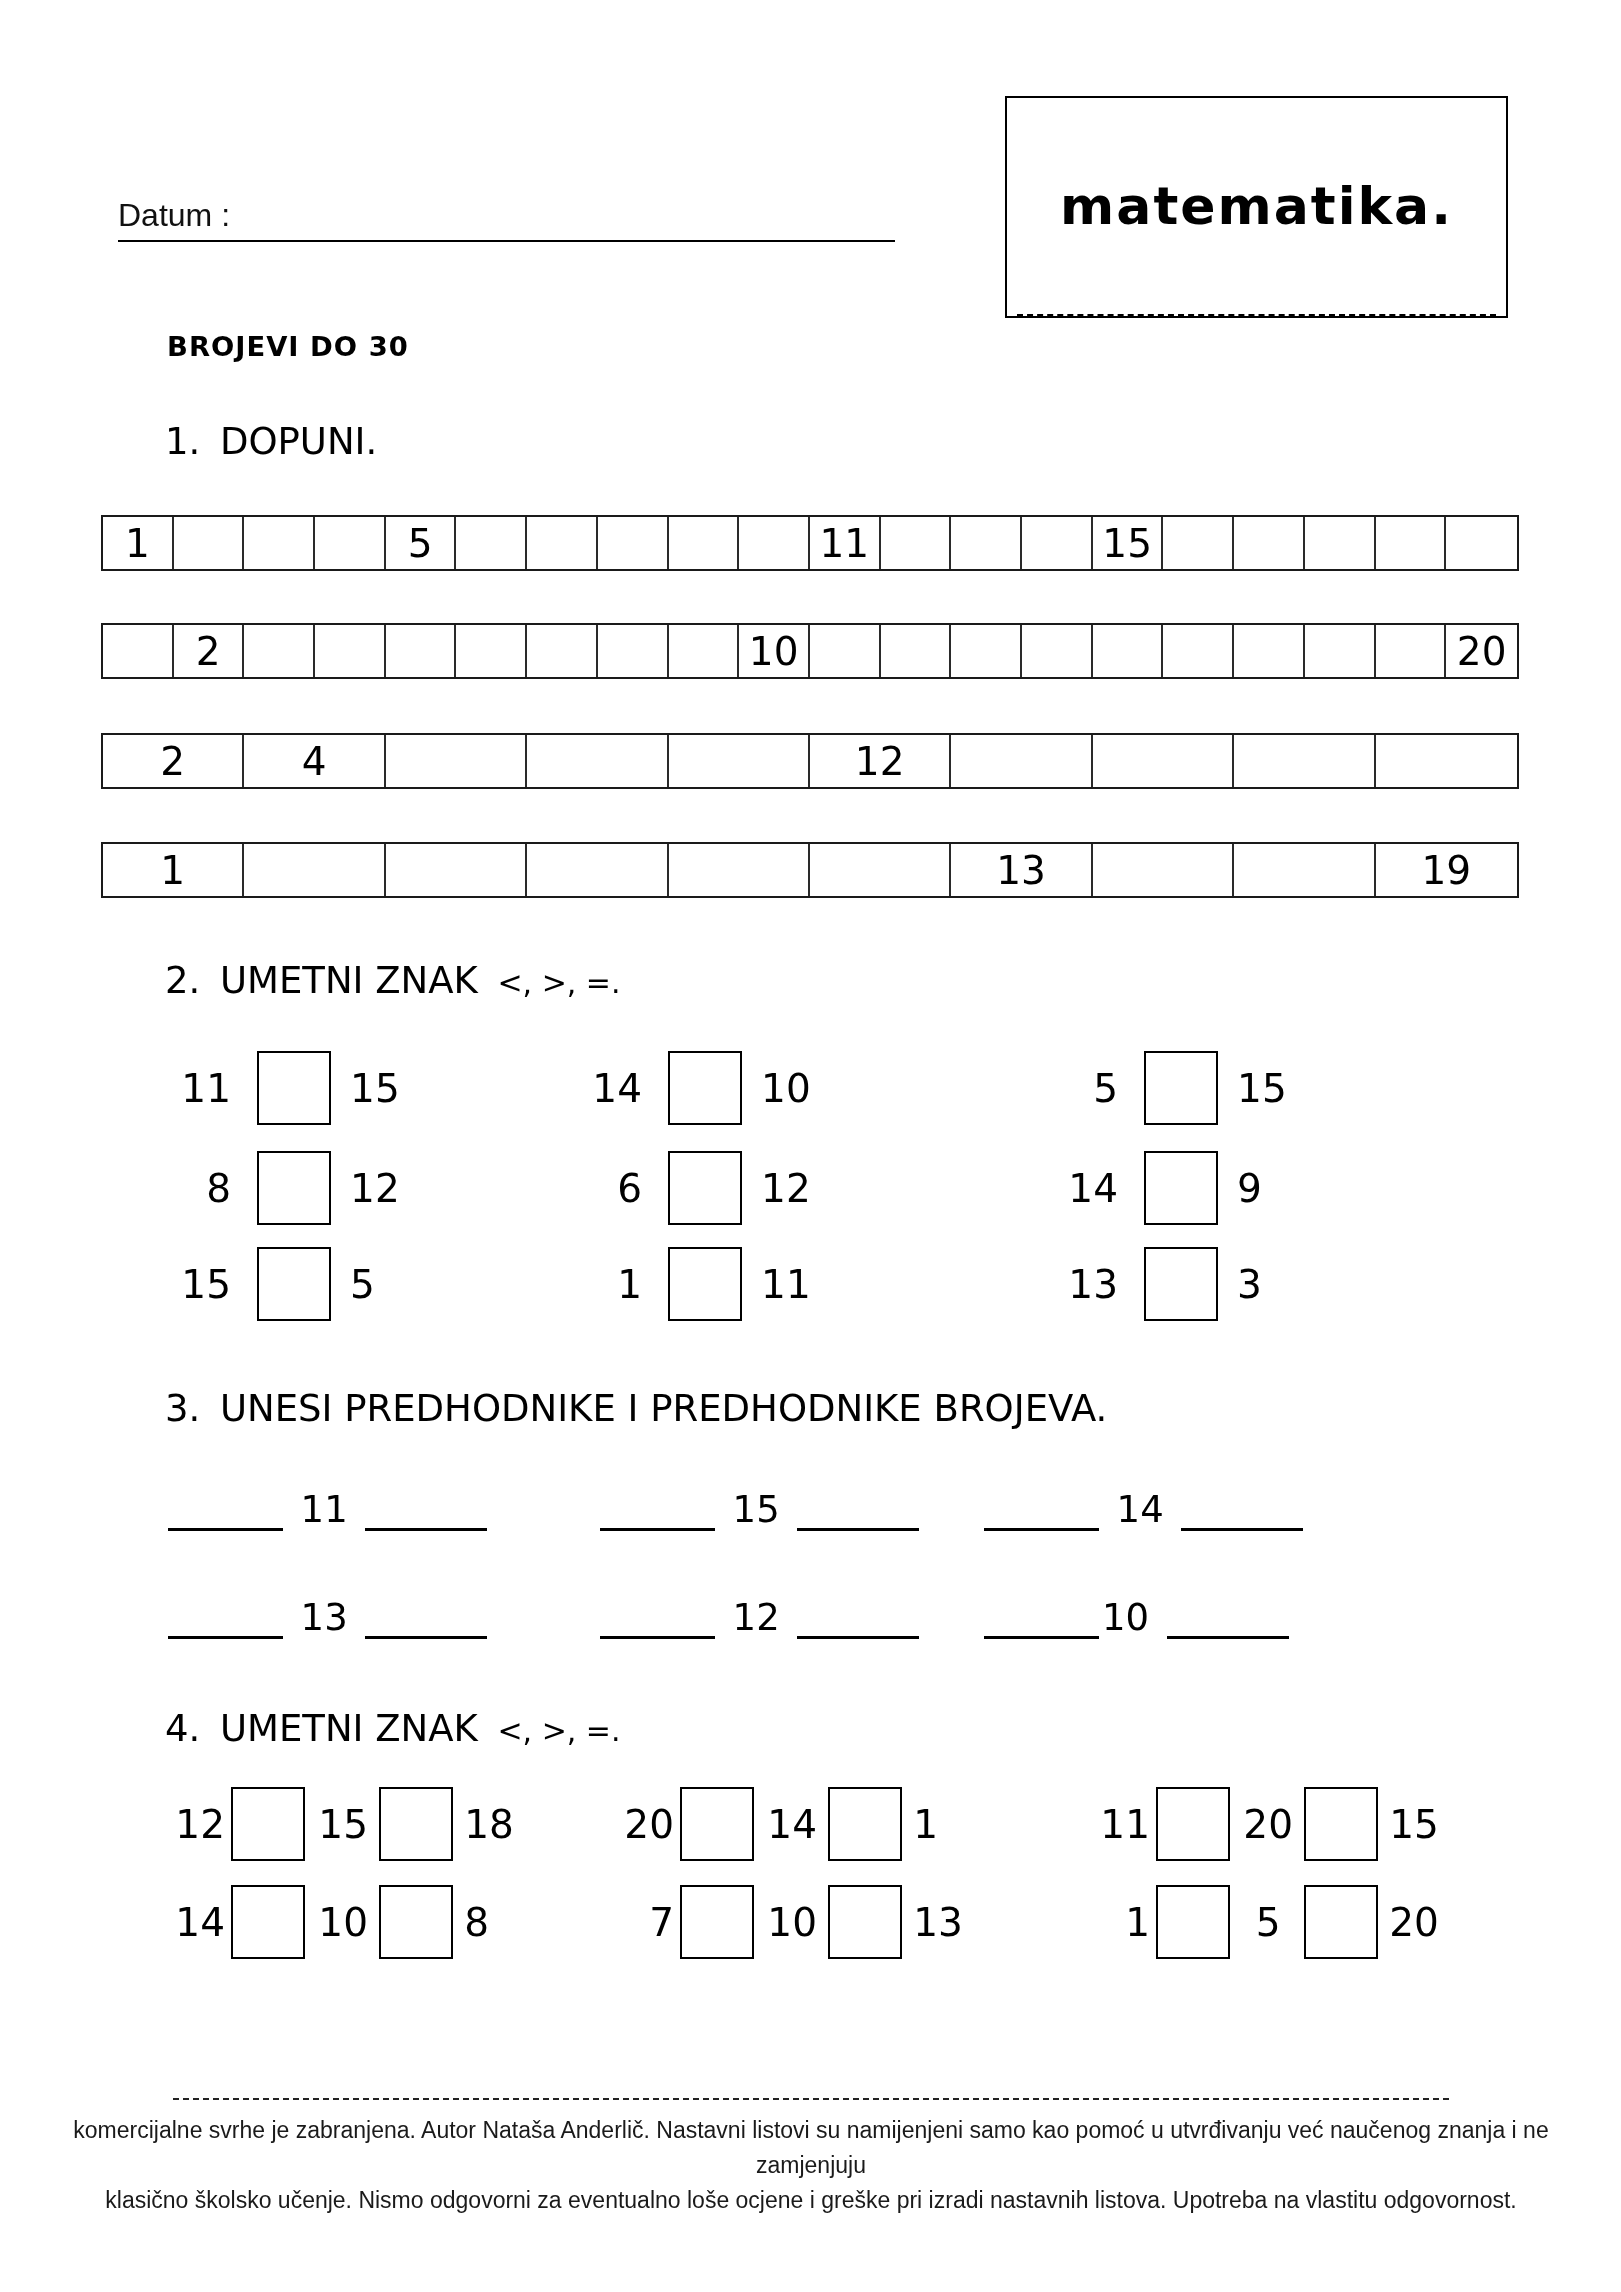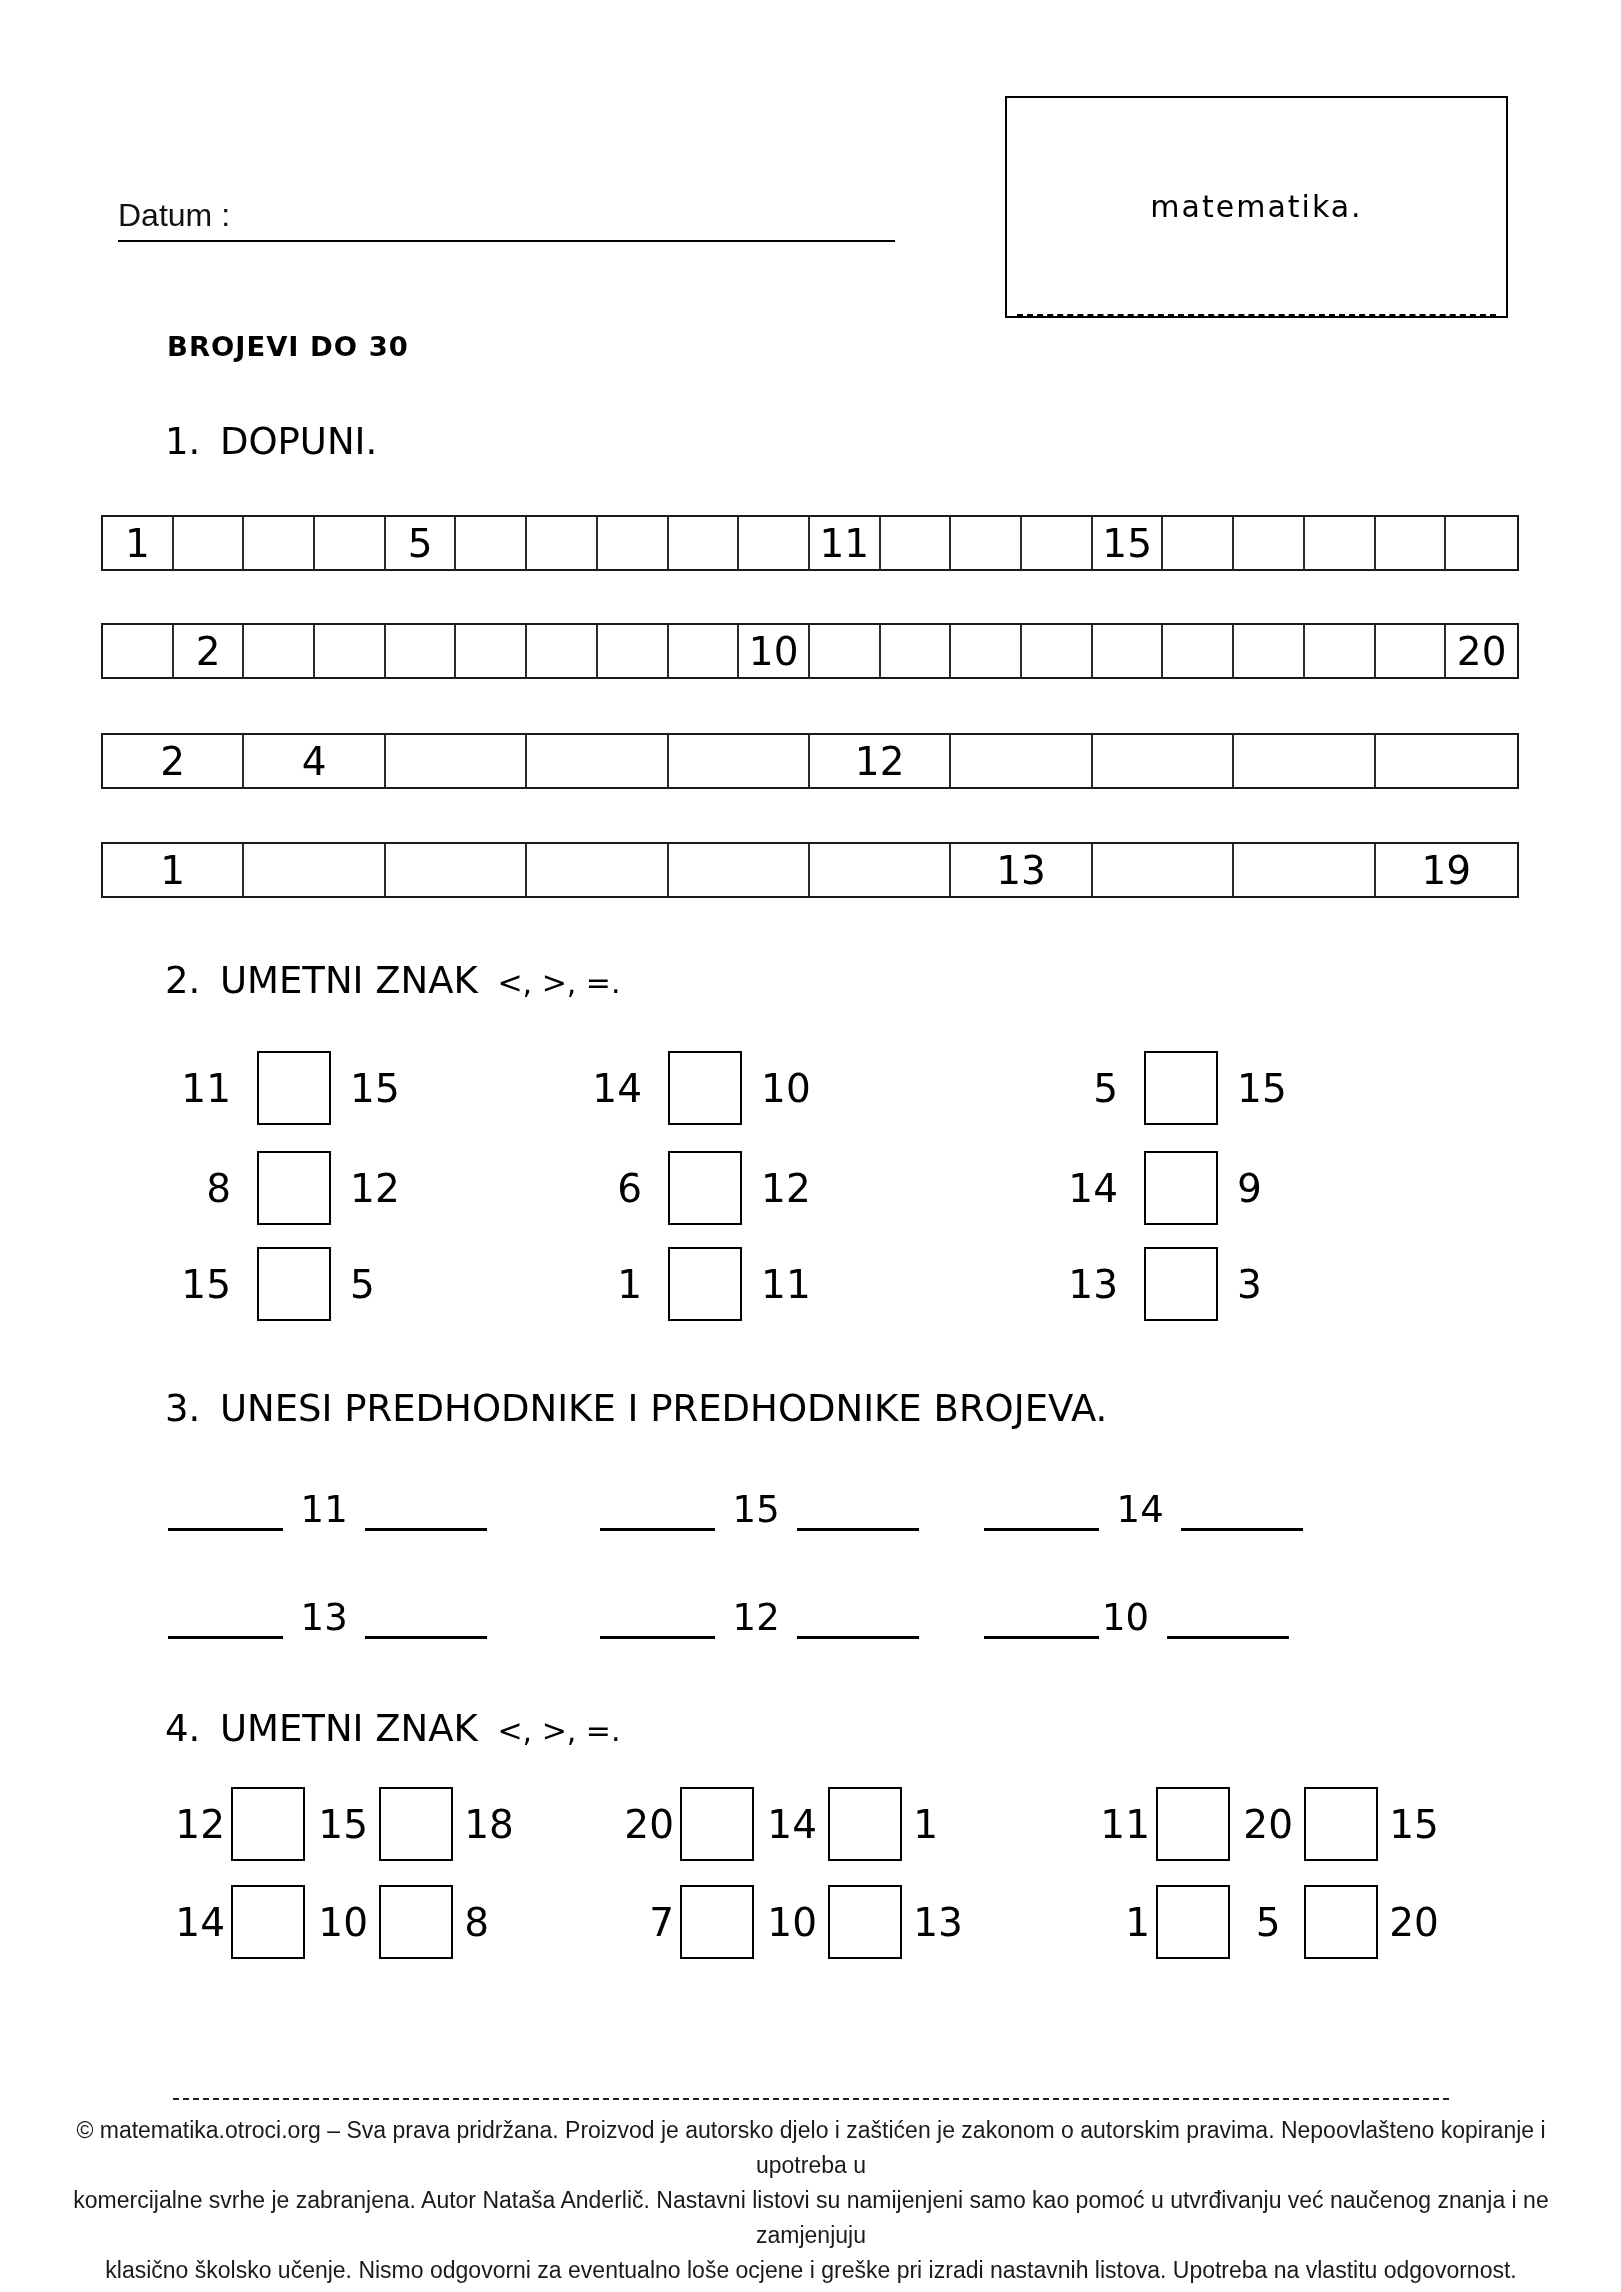--- a/index.html
+++ b/index.html
@@ -10,21 +10,21 @@
   .hdr-field{position:absolute;left:118px;width:777px;height:43px;
              border-bottom:2.9px solid #000;font-size:32px;
              font-family:"Liberation Sans",sans-serif;color:#111;}
   #name-field{top:125px;}
   #date-field{top:197px;}
 
   
   .logo-box{position:absolute;left:1005px;top:96px;width:503px;height:222px;
             border:2.9px solid #000;box-sizing:border-box;display:flex;flex-direction:column;background:#fff;}
   .logo-line{flex:1;display:flex;align-items:center;justify-content:center;
-             font-size:30px;font-weight:400;letter-spacing:2px;}
+             font-size:52px;font-weight:700;letter-spacing:2px;}
   .logo-div{border-top:2.9px dashed #000;margin:0 9.8px;height:0;}
 
   
   .ws-title{position:absolute;left:167px;top:331px;font-size:27.4px;font-weight:700;letter-spacing:1px;}
   .sec-head{position:absolute;left:165px;display:flex;align-items:baseline;gap:19.6px;
             font-size:37px;white-space:pre;}
   .sec-head .suffix{font-size:30px;}
   #s1-head{top:420px;}
   #s2-head{top:959px;}
   #s3-head{top:1387px;}
@@ -278,19 +278,18 @@
         <span class="slot-r" style="width: 57px;">1</span>
         <span class="cbox" style="margin-left: 5.9px;"></span>
         <span class="slot-c" style="width: 55px; margin-left: 10.8px;">5</span>
         <span class="cbox" style="margin-left: 8.8px;"></span>
         <span class="slot-l" style="margin-left: 10.8px;">20</span>
       </div>
     </div>
 
   <div class="footer-sep"></div>
   <div class="footer">
-    <div>© matematika.otroci.org – Sva prava pridržana. Proizvod je autorsko djelo i zaštićen je zakonom o autorskim pravima. Nepoovlašteno kopiranje i upotreba u</div>
     <div>komercijalne svrhe je zabranjena. Autor Nataša Anderlič. Nastavni listovi su namijenjeni samo kao pomoć u utvrđivanju već naučenog znanja i ne zamjenjuju</div>
     <div>klasično školsko učenje. Nismo odgovorni za eventualno loše ocjene i greške pri izradi nastavnih listova. Upotreba na vlastitu odgovornost.</div>
   </div>
 
 </div>
 
 
 </body></html>

